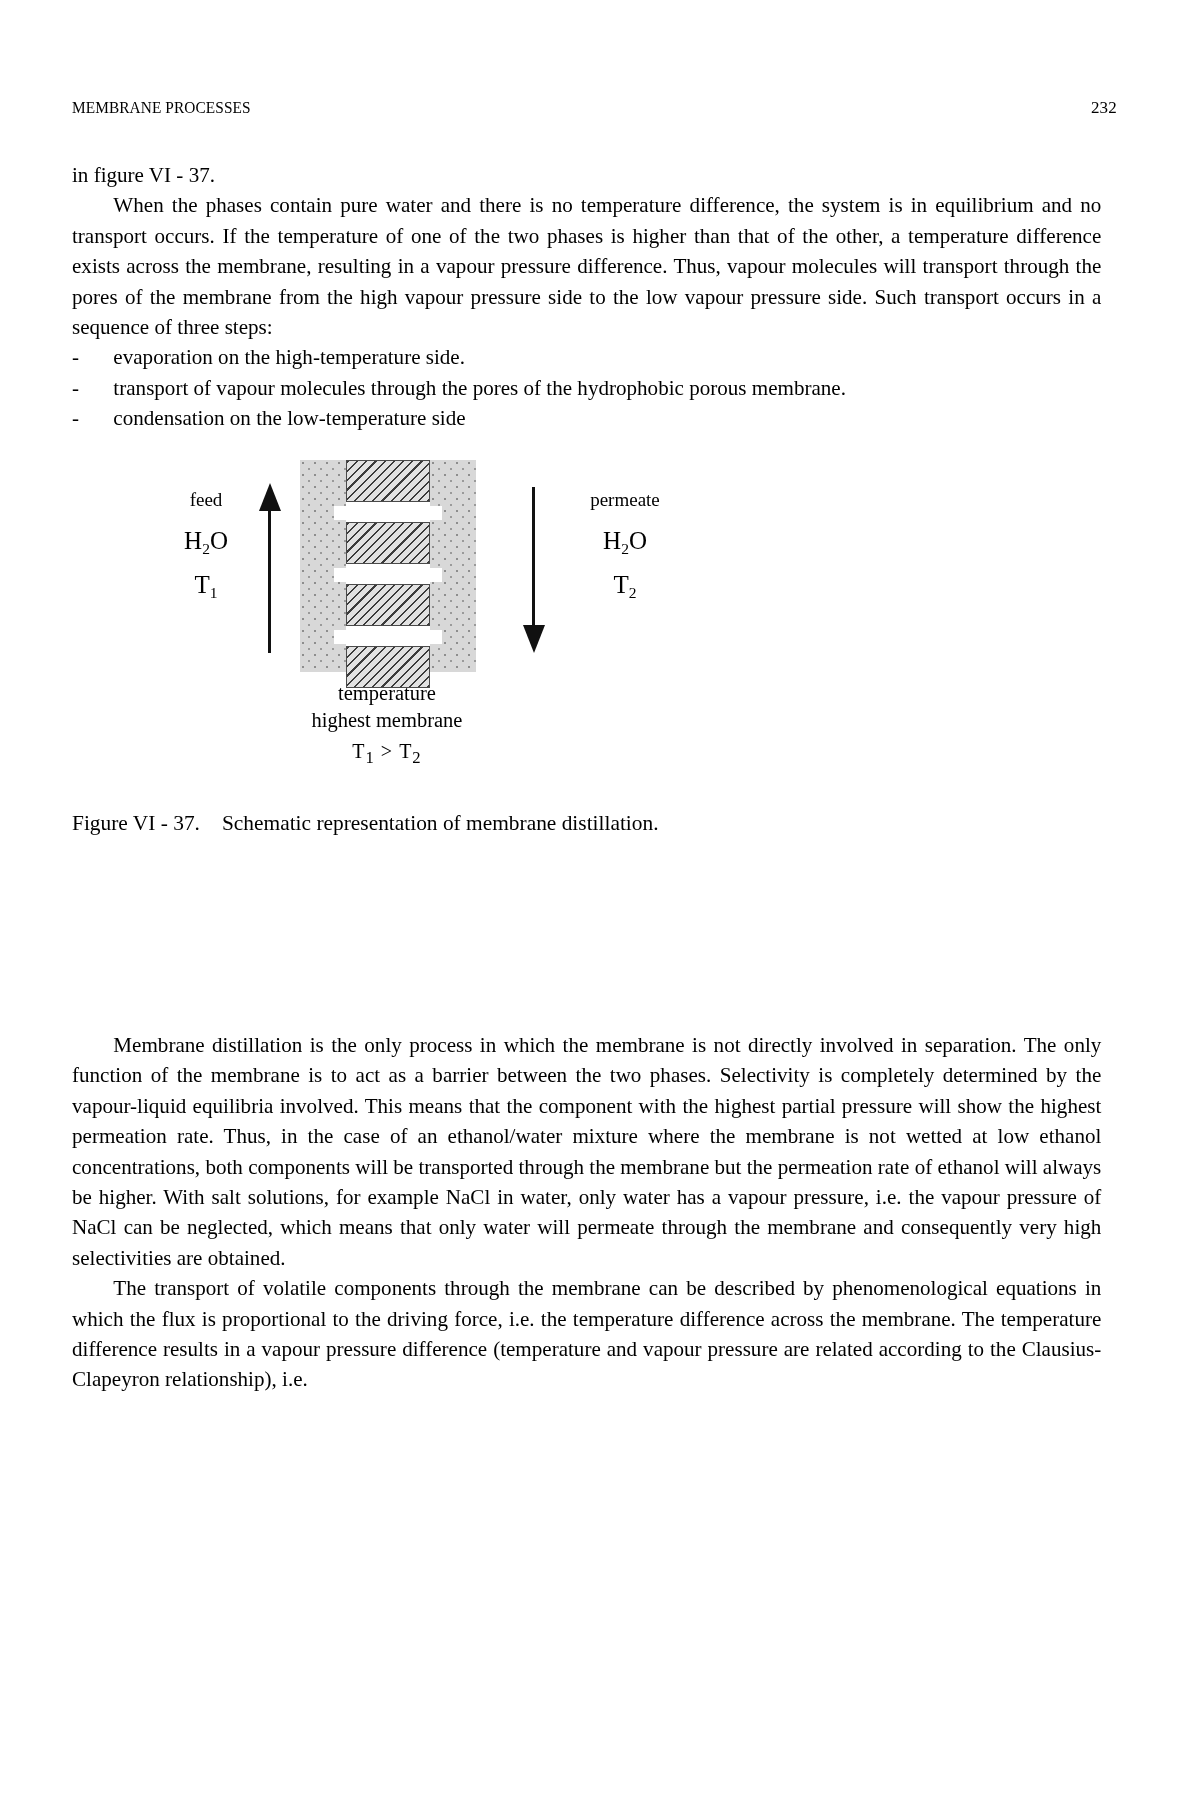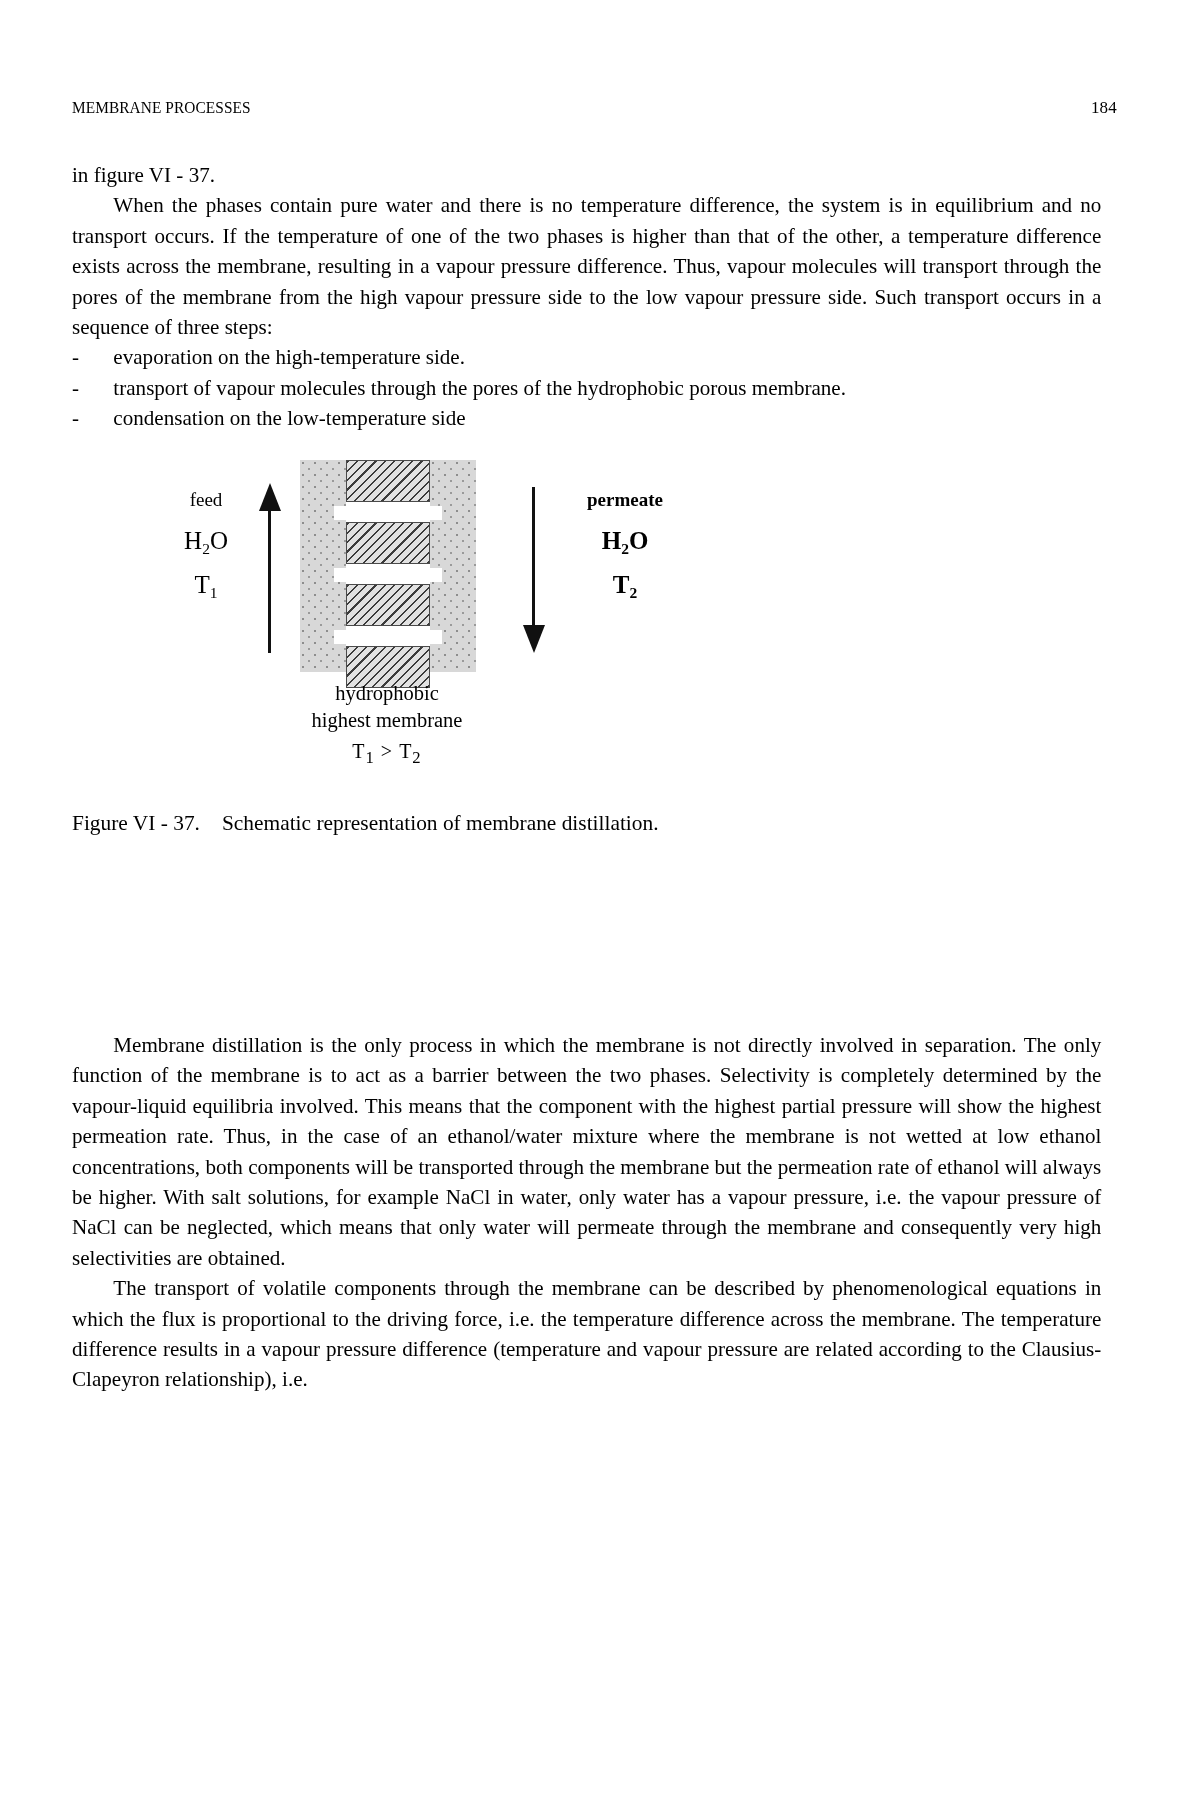--- a/index.html
+++ b/index.html
@@ -181,21 +181,21 @@
   }
 
   
   .side-label {
     position: absolute;
     text-align: center;
     font-size: 20px;
     line-height: 26px;
   }
   .label-feed { left: 86px; top: 32px; width: 96px; }
-  .label-perm { left: 478px; top: 32px; width: 150px; font-weight: bold; }
+  .label-perm { left: 478px; top: 32px; width: 150px; }
   .side-label .lbl-word { font-size: 19px; display: block; margin-bottom: 14px;}
   .chem {
     display: block;
     font-size: 25px;
     line-height: 27px;
     margin-bottom: 2px;
   }
   .chem sub, .tsym sub {
     font-size: 0.62em;
     vertical-align: -0.34em;
@@ -235,21 +235,21 @@
   .fig-caption .fig-num { margin-right: 22px; }
 </style>
 </head>
 <body>
 
 <div class="page">
   <div class="content">
 
     <div class="running-head">
       <span class="rh-title">MEMBRANE PROCESSES</span>
-      <span class="rh-page">184</span>
+      <span class="rh-page">232</span>
     </div>
 
     <div class="body-text para-1">
       <p>in figure VI - 37.</p>
       <p class="indent">When the phases contain pure water and there is no temperature difference, the system is in equilibrium and no transport occurs. If the temperature of one of the two phases is higher than that of the other, a temperature difference exists across the membrane, resulting in a vapour pressure difference. Thus, vapour molecules will transport through the pores of the membrane from the high vapour pressure side to the low vapour pressure side. Such transport occurs in a sequence of three steps:</p>
       <div class="step-row">
         <span class="step-dash">-</span>
         <span class="step-text">evaporation on the high-temperature side.</span>
       </div>
       <div class="step-row">
@@ -290,21 +290,21 @@
         <div class="arrow-line perm-arrow-line"></div>
         <div class="arrow-head perm-arrow-head"></div>
 
         <div class="side-label label-perm">
           <span class="lbl-word">permeate</span>
           <span class="chem"><span>H</span><sub>2</sub><span>O</span></span>
           <span class="tsym"><span>T</span><sub>2</sub></span>
         </div>
 
         <div class="under-label">
-          <span>hydrophobic</span><br>
+          <span>temperature</span><br>
           <span>highest membrane</span>
           <span class="temp-rel"><span>T</span><sub>1</sub>&nbsp;<span>&gt;</span>&nbsp;<span>T</span><sub>2</sub></span>
         </div>
 
       </div>
 
       <div class="fig-caption">
         <span class="fig-num">Figure VI - 37.</span><span>Schematic representation of membrane distillation.</span>
       </div>
     </div>

